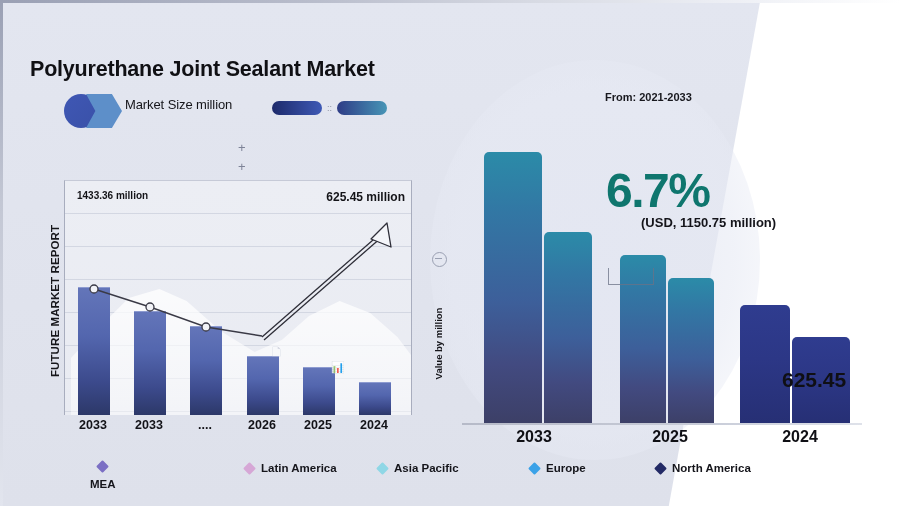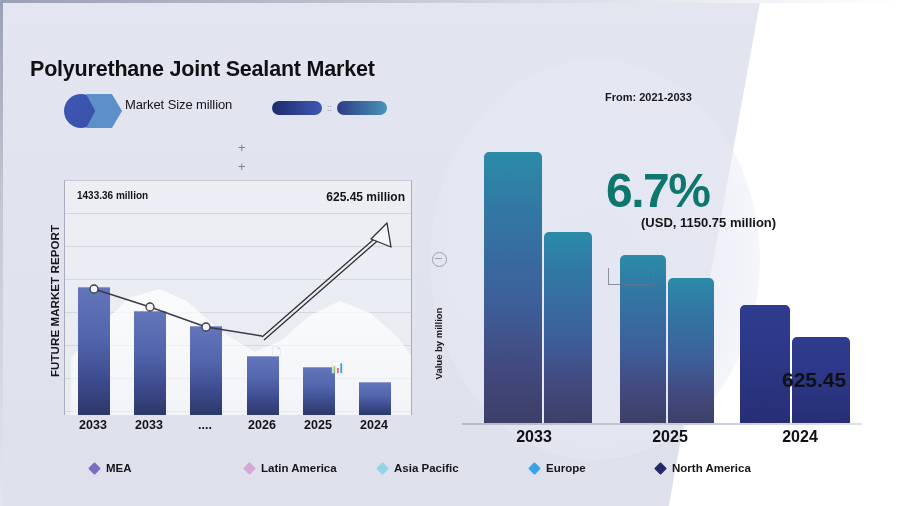--- a/index.html
+++ b/index.html
@@ -234,21 +234,21 @@
   <div class="cr-bracket"></div>
   <div class="cr-val">625.45</div>
 
   <div class="cr-xaxis">
     <div class="cr-xt" style="left:32px;">2033</div>
     <div class="cr-xt" style="left:168px;">2025</div>
     <div class="cr-xt" style="left:298px;">2024</div>
   </div>
 
   <div class="legend">
-    <div class="lg-item" id="lg0" style="left: 90px;">
+    <div class="lg-item" id="lg0" style="left: 90px; flex-direction: column;">
       <span class="lg-dot" style="background: rgb(123, 111, 196);"></span>
       <span class="lg-label">MEA</span>
     </div>
     <div class="lg-item" id="lg1" style="left: 245px;">
       <span class="lg-dot" style="background: rgb(214, 167, 214);"></span>
       <span class="lg-label">Latin America</span>
     </div>
     <div class="lg-item" id="lg2" style="left: 378px;">
       <span class="lg-dot" style="background: rgb(143, 215, 230);"></span>
       <span class="lg-label">Asia Pacific</span>

